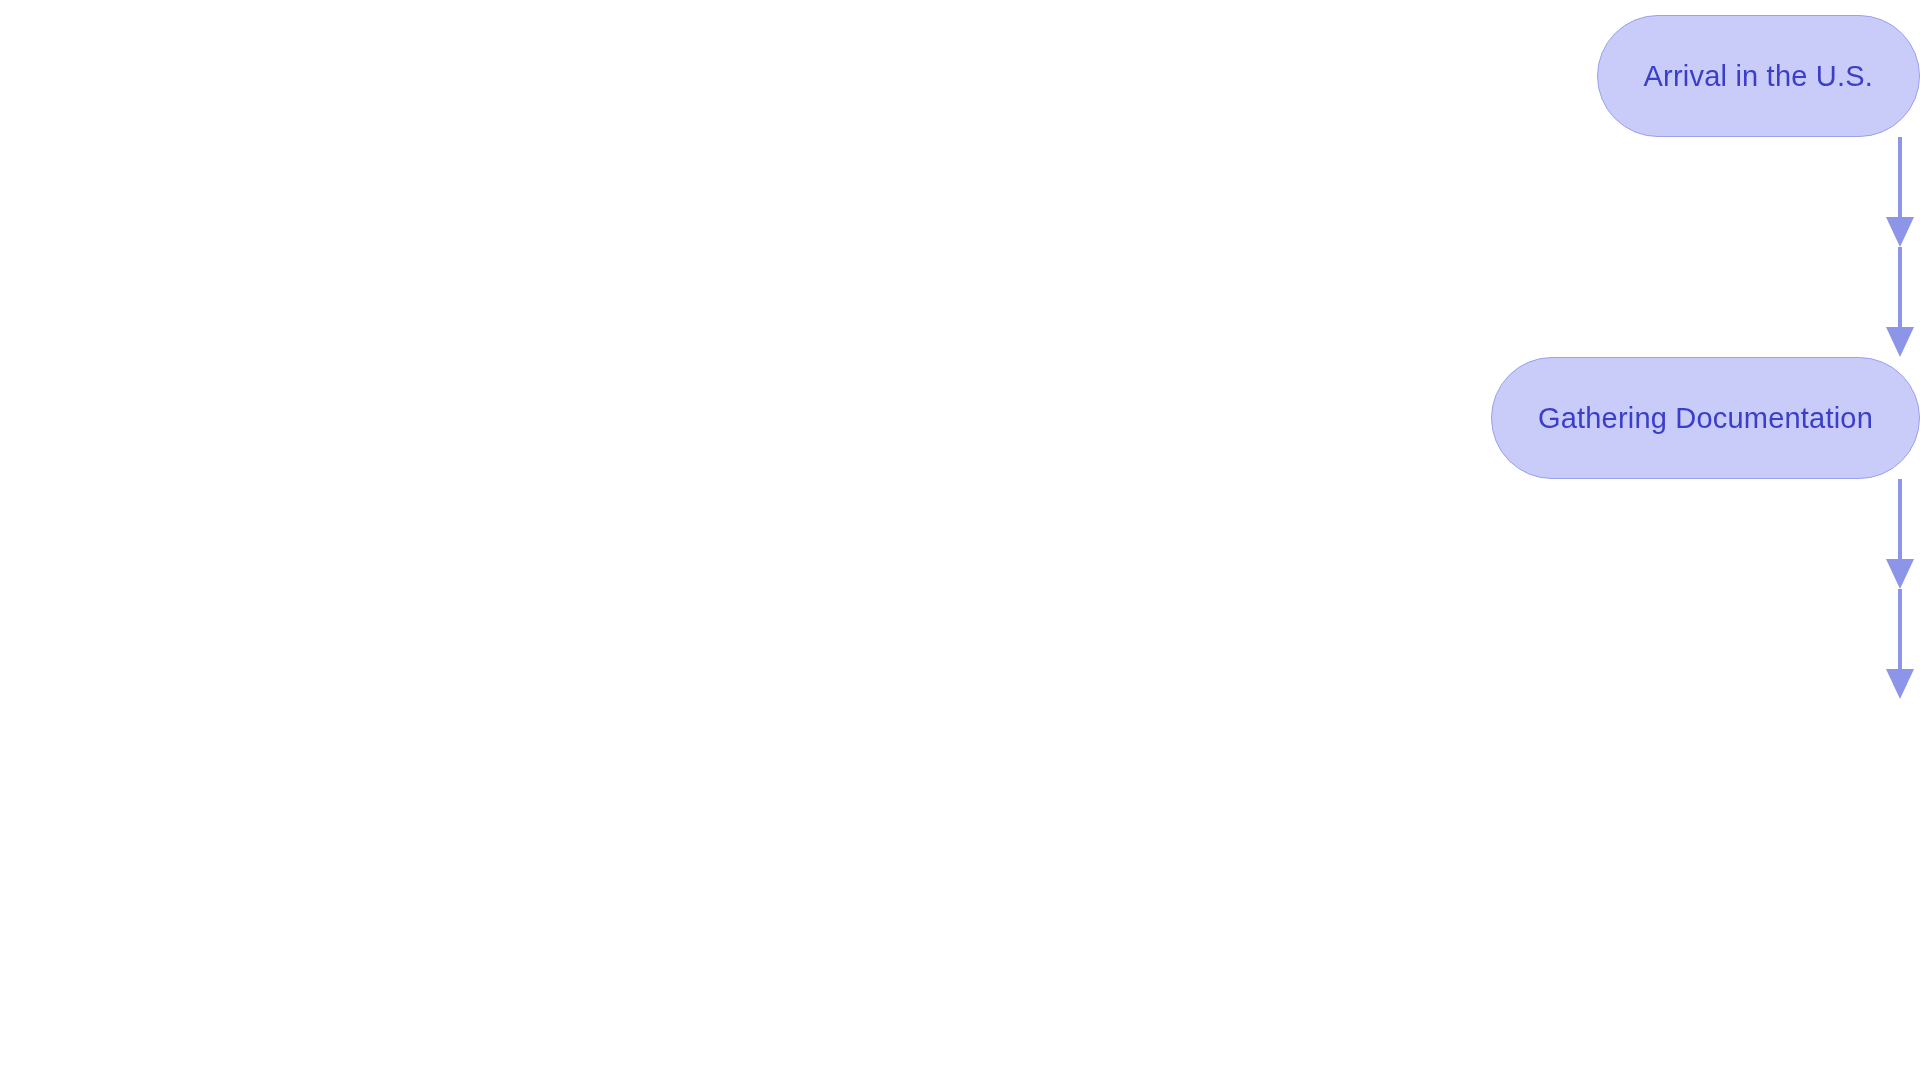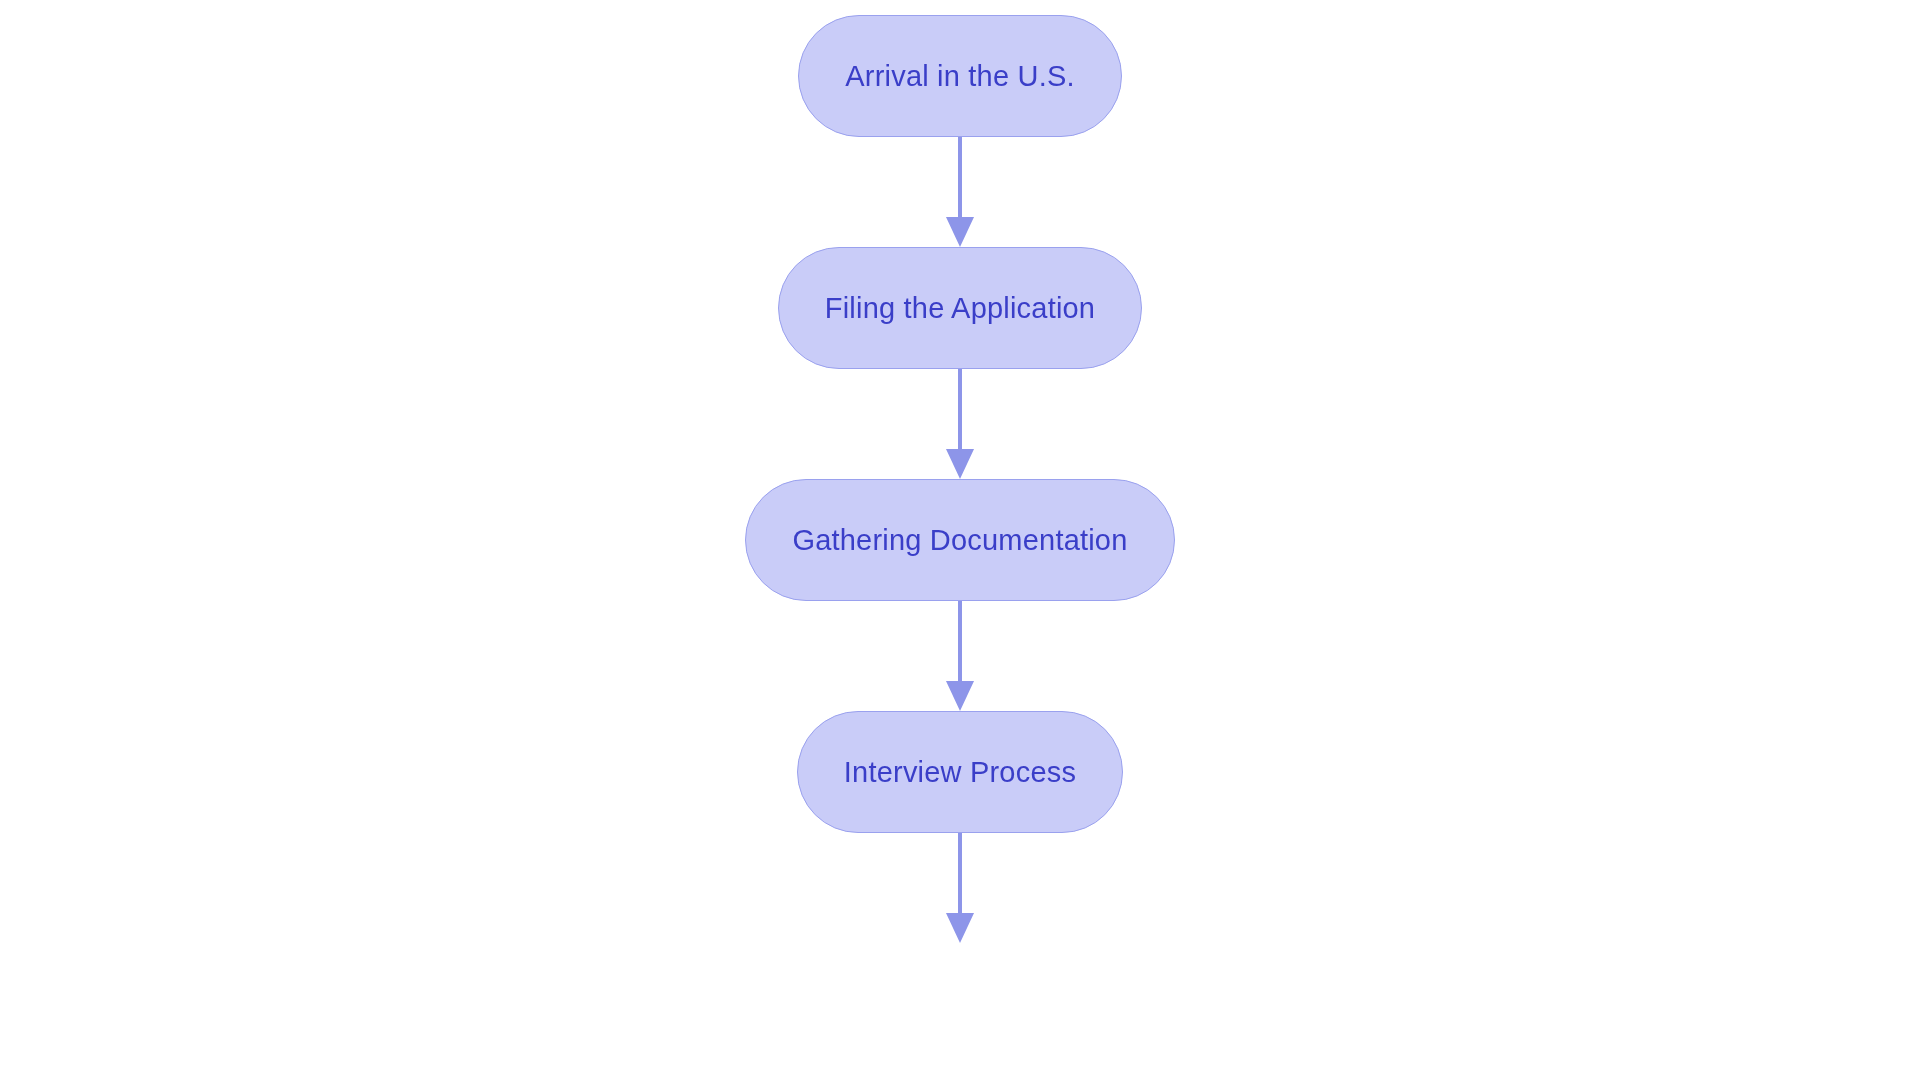--- a/index.html
+++ b/index.html
@@ -8,21 +8,21 @@
     height: 1083px;
     background: var(--background, #ffffff);
     font-family: "Liberation Sans", "DejaVu Sans", sans-serif;
     overflow: hidden;
   }
   .canvas {
     width: 1920px;
     height: 1083px;
     display: flex;
     flex-direction: column;
-    align-items: center;
+    align-items: flex-end;
     padding-top: 15px;
   }
   .node {
     min-height: 122px;
     padding: 0 46px;
     border-radius: 61px;
     background: var(--node-fill, #c9ccf8);
     border: 1.6px solid var(--node-border, #9aa1ee);
     color: var(--node-text, #3a3ec8);
     display: inline-flex;
@@ -47,41 +47,35 @@
 
   <div class="node">
     <span>Arrival in the U.S.</span>
   </div>
 
   <svg class="arrow" width="40" height="110" viewBox="0 0 40 110" aria-hidden="true">
     <line x1="20" y1="0" x2="20" y2="84"></line>
     <polygon points="6,80 34,80 20,110"></polygon>
   </svg>
 
-  <div class="node">
-    <span>Filing the Application</span>
-  </div>
 
   <svg class="arrow" width="40" height="110" viewBox="0 0 40 110" aria-hidden="true">
     <line x1="20" y1="0" x2="20" y2="84"></line>
     <polygon points="6,80 34,80 20,110"></polygon>
   </svg>
 
   <div class="node">
     <span>Gathering Documentation</span>
   </div>
 
   <svg class="arrow" width="40" height="110" viewBox="0 0 40 110" aria-hidden="true">
     <line x1="20" y1="0" x2="20" y2="84"></line>
     <polygon points="6,80 34,80 20,110"></polygon>
   </svg>
 
-  <div class="node">
-    <span>Interview Process</span>
-  </div>
 
   <svg class="arrow" width="40" height="110" viewBox="0 0 40 110" aria-hidden="true">
     <line x1="20" y1="0" x2="20" y2="84"></line>
     <polygon points="6,80 34,80 20,110"></polygon>
   </svg>
 
 
 </div>
 
 </body></html>

